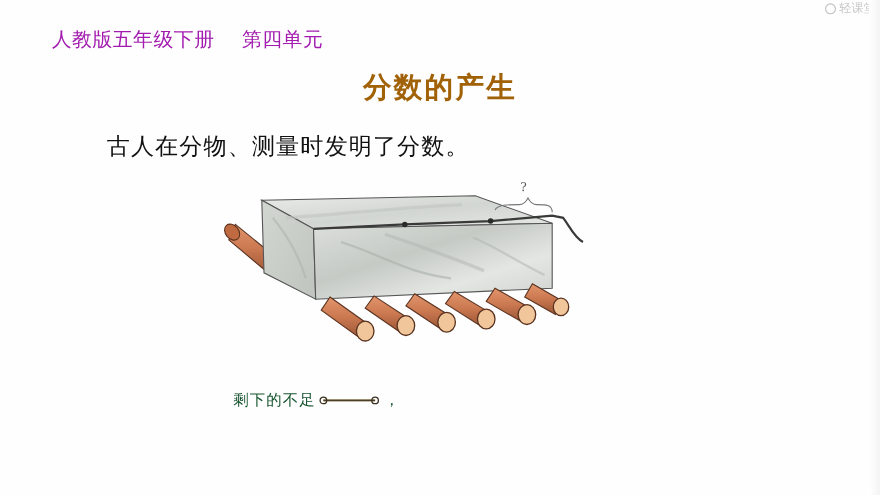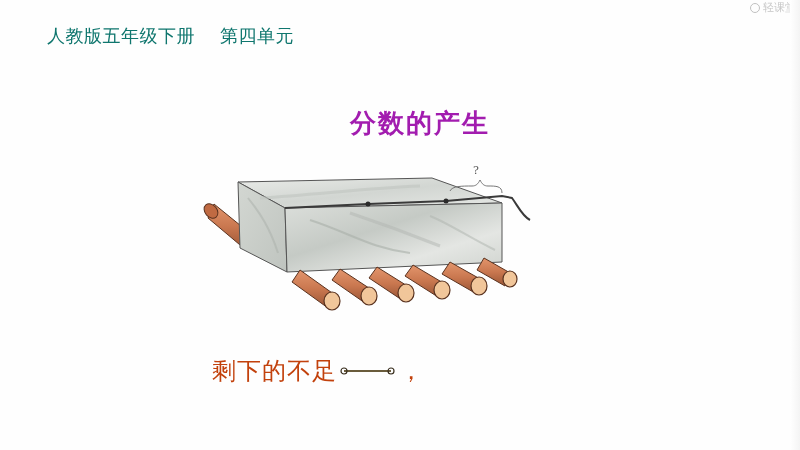--- a/index.html
+++ b/index.html
@@ -40,50 +40,49 @@
     .watermark .circle {
       width: 10px; height: 10px;
       border: 1.5px solid #b5b5b5;
       border-radius: 50%;
       box-sizing: border-box;
     }
     .unit-header {
       position: absolute;
       left: 47px; top: 24px;
       font-size: 18px;
-      color: #0f766e;
+      color: #a21caf;
       letter-spacing: 0.5px;
       white-space: pre;
     }
     .title {
       position: absolute;
-      left: 350px; top: 62px;
+      left: 330px; top: 62px;
       font-size: 26px;
       font-weight: bold;
-      color: #a21caf;
+      color: #a16207;
       letter-spacing: 2px;
-      margin-top: 44px;
     }
     .intro {
       position: absolute;
       left: 97px; top: 119px;
       font-size: 21px;
       color: #111111;
       letter-spacing: 1px;
     }
     .illustration {
       position: absolute;
       left: 200px; top: 158px;
       width: 360px; height: 165px;
     }
     .question {
       position: absolute;
       left: 212px; top: 355px;
-      font-size: 24px;
-      color: #c2410c;
+      font-size: 14px;
+      color: #14532d;
       display: flex;
       align-items: center;
       white-space: nowrap;
       letter-spacing: 1px;
     }
     .question .rope-short {
       display: inline-block;
       width: 58px; height: 14px;
       margin: 0 2px 0 2px;
     }
@@ -99,20 +98,21 @@
 
   <div class="watermark">
     <span class="circle"></span>
     <span>轻课堂</span>
   </div>
 
   <div class="unit-header">人教版五年级下册    第四单元</div>
 
   <div class="title">分数的产生</div>
 
+  <div class="intro">古人在分物、测量时发明了分数。</div>
 
   <svg class="illustration" viewBox="0 0 360 165" xmlns="http://www.w3.org/2000/svg">
     <defs>
       <linearGradient id="logGrad" x1="0" y1="0" x2="0" y2="1">
         <stop offset="0" stop-color="#e3956c"></stop>
         <stop offset="0.5" stop-color="#c9774f"></stop>
         <stop offset="1" stop-color="#9a5535"></stop>
       </linearGradient>
       <linearGradient id="stoneTop" x1="0" y1="0" x2="1" y2="1">
         <stop offset="0" stop-color="#e9ebe8"></stop>

